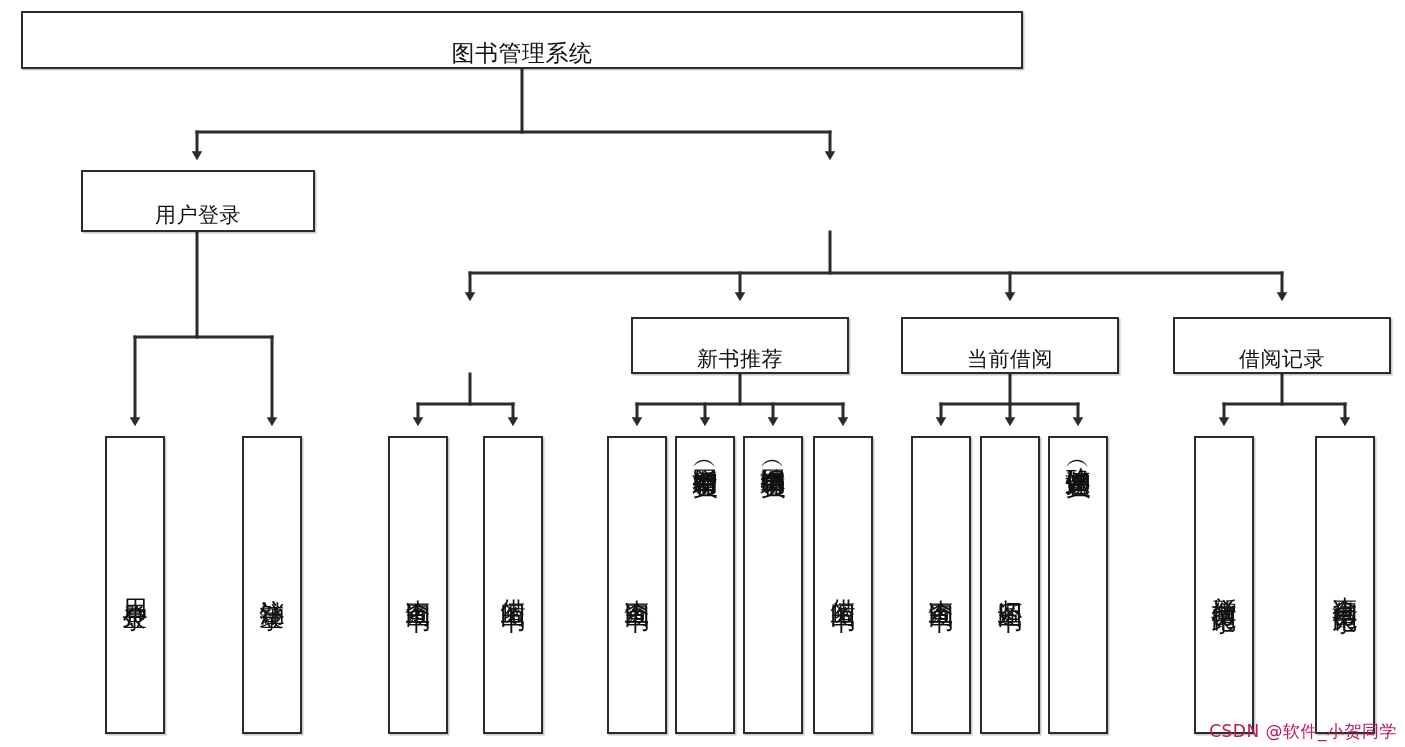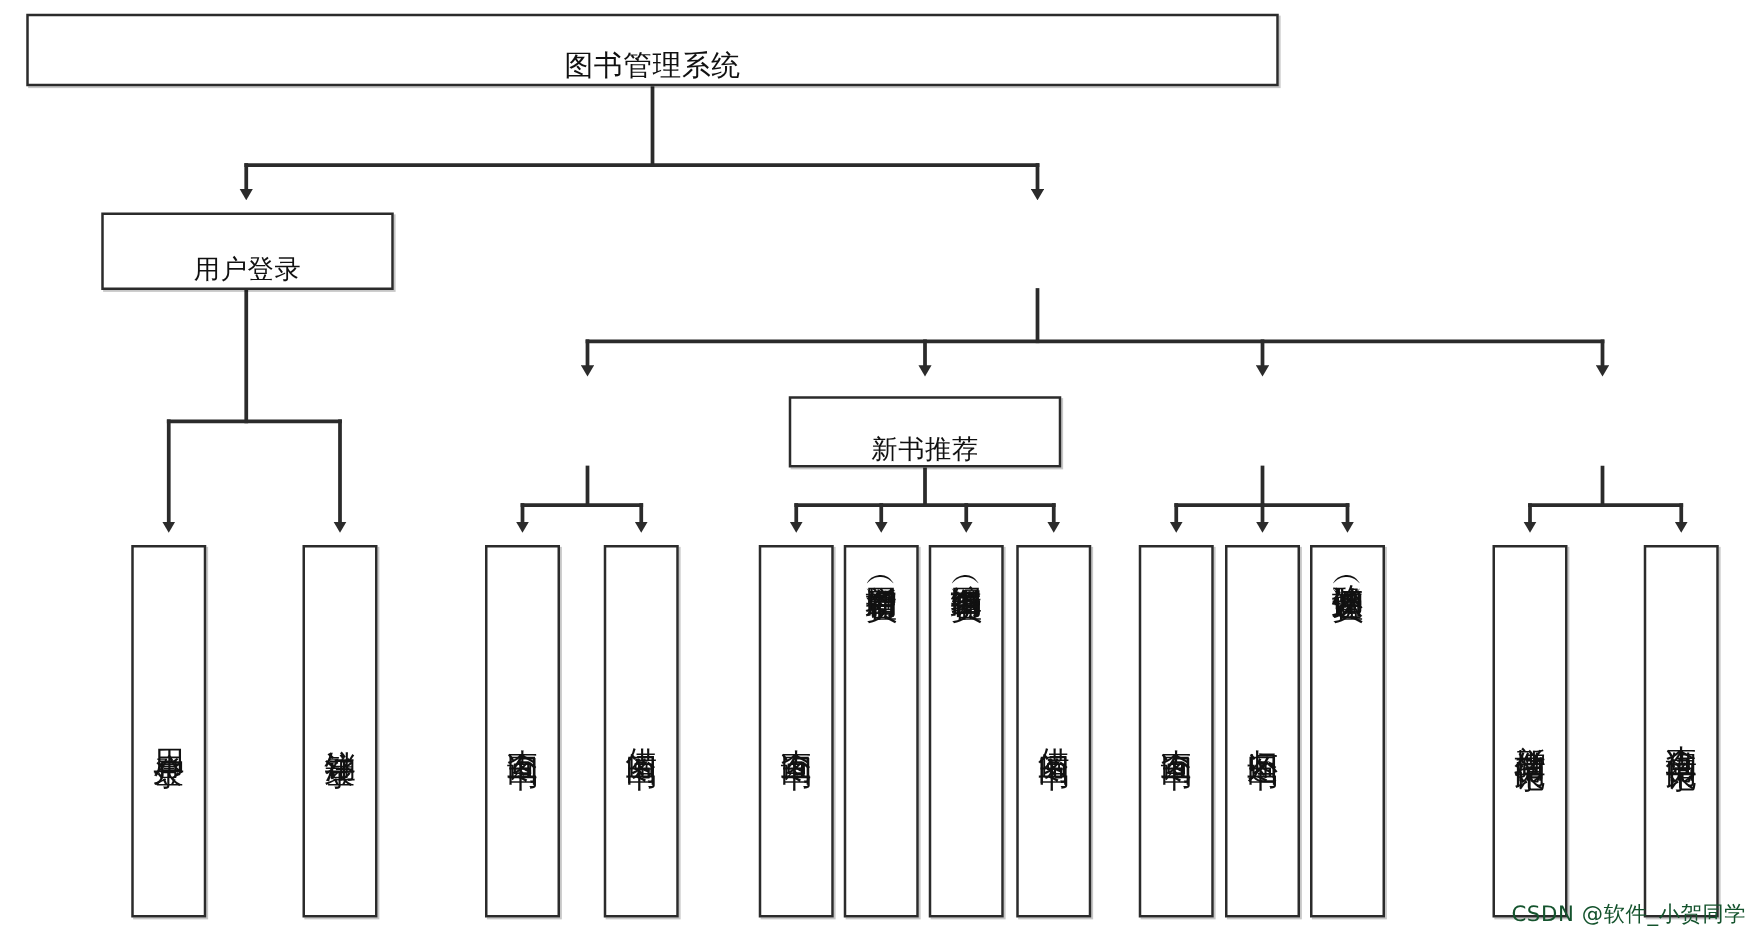--- a/index.html
+++ b/index.html
@@ -62,21 +62,21 @@
   .node.v.tall .lbl{ font-size:25px; letter-spacing:1px; }
   .node.v.center{
     align-items:center;
     padding-top:0;
   }
   .watermark{
     position:absolute;
     right:8px;
     bottom:4px;
     font-size:17px;
-    color:#14532d;
+    color:#be185d;
     z-index:5;
     white-space:nowrap;
     letter-spacing:0.5px;
   }
 </style>
 </head>
 <body>
 
 <div id="canvas">
 
@@ -134,20 +134,26 @@
     <span class="lbl">图书管理系统</span>
   </div>
 
   <div class="node h lvl2" style="left:81px; top:170px; width:234px; height:62px;">
     <span class="lbl">用户登录</span>
   </div>
 
   <div class="node h lvl2" style="left:631px; top:317px; width:218px; height:57px;">
     <span class="lbl">新书推荐</span>
   </div>
+  <div class="node h lvl2" style="left:901px; top:317px; width:218px; height:57px;">
+    <span class="lbl">当前借阅</span>
+  </div>
+  <div class="node h lvl2" style="left:1173px; top:317px; width:218px; height:57px;">
+    <span class="lbl">借阅记录</span>
+  </div>
 
   <div class="node v center" style="left:105px; top:436px; width:60px; height:298px;">
     <span class="lbl">用户登录</span>
   </div>
   <div class="node v center" style="left:242px; top:436px; width:60px; height:298px;">
     <span class="lbl">注销登录</span>
   </div>
 
   <div class="node v center" style="left:388px; top:436px; width:60px; height:298px;">
     <span class="lbl">查询图书</span>

